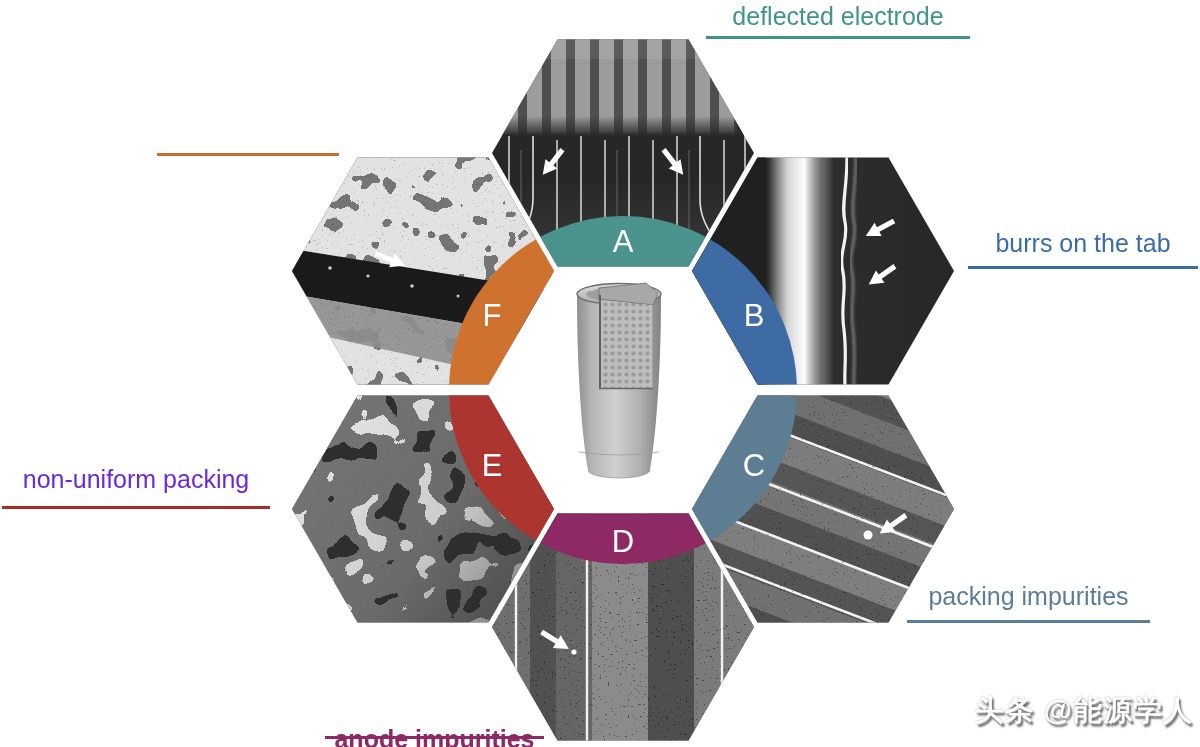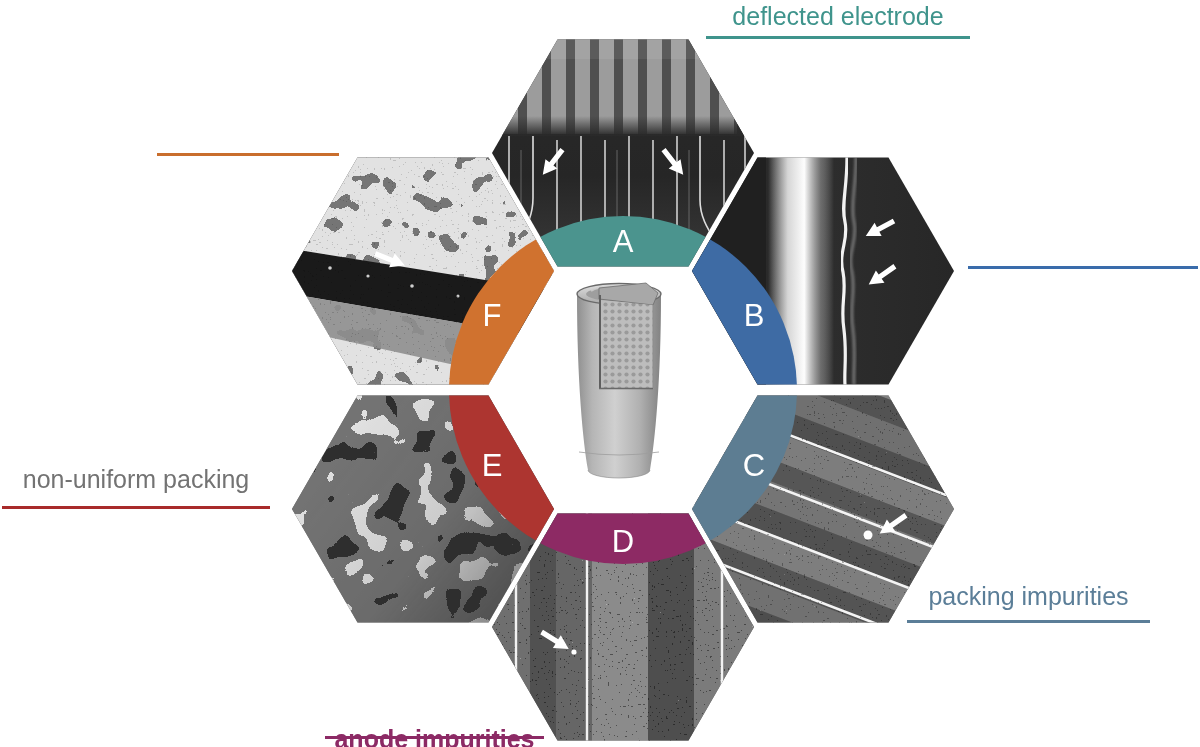--- a/index.html
+++ b/index.html
@@ -5,21 +5,21 @@
   html,body{margin:0;padding:0;background:#fff;}
   .stage{position:relative;width:1200px;height:747px;background:#ffffff;overflow:hidden;
          font-family:"Liberation Sans",sans-serif;}
   .stage svg{position:absolute;left:0;top:0;}
   .lab{position:absolute;font-size:25px;line-height:1.1;text-align:center;white-space:nowrap;}
   .ul{position:absolute;height:3px;}
   .cA{color:#3f948c}.bA{background:#3f948c}
   .cB{color:#3a6cab}.bB{background:#3a6cab}
   .cC{color:#5b7e98}.bC{background:#5b7e98}
   .cD{color:#8c2a65}.bD{background:#8c2a65}
-  .cE{color:#737373}.bE{background:#a82a2a}
+  .cE{color:#6d28d9}.bE{background:#a82a2a}
   .cF{color:#c96e2d}.bF{background:#c96e2d}
   .wm{position:absolute;left:938px;top:691px;width:255px;text-align:right;
       font-size:29px;font-weight:bold;color:#ffffff;letter-spacing:1px;
       text-shadow:2px 3px 2px rgba(100,100,100,.9), 0 0 2px rgba(140,140,140,.7);}
   .seg-letter{font-family:"Liberation Sans",sans-serif;font-size:31px;fill:#ffffff;}
 </style>
 </head>
 <body>
 
 <div class="stage">
@@ -326,25 +326,27 @@
     <line x1="599" y1="388.5" x2="653" y2="388.5" stroke="#6a6a6a" stroke-width="1.6"></line>
     <line x1="653" y1="305" x2="653" y2="388" stroke="#8c8c8c" stroke-width="1"></line>
   </g>
 </svg>
 
 <div class="lab cA" style="left:706px;top:3px;width:264px;">deflected electrode</div>
 <div class="ul bA" style="left:706px;top:36px;width:264px;"></div>
 
 <div class="ul bF" style="left:157px;top:153px;width:182px;"></div>
 
+<div class="lab cB" style="left:968px;top:230px;width:230px;">burrs on the tab</div>
 <div class="ul bB" style="left:968px;top:266px;width:230px;"></div>
 
 <div class="lab cE" style="left:0px;top:466px;width:272px;">non-uniform packing</div>
 <div class="ul bE" style="left:2px;top:506px;width:268px;"></div>
 
 <div class="lab cC" style="left:907px;top:583px;width:243px;">packing impurities</div>
 <div class="ul bC" style="left:907px;top:620px;width:243px;"></div>
 
 <div class="lab cD" style="left:325px;top:726px;width:219px;font-weight:bold;">anode impurities</div>
 <div class="ul bD" style="left:325px;top:736px;width:219px;"></div>
 
+<div class="wm">头条 @能源学人</div>
 
 </div>
 
 </body></html>

